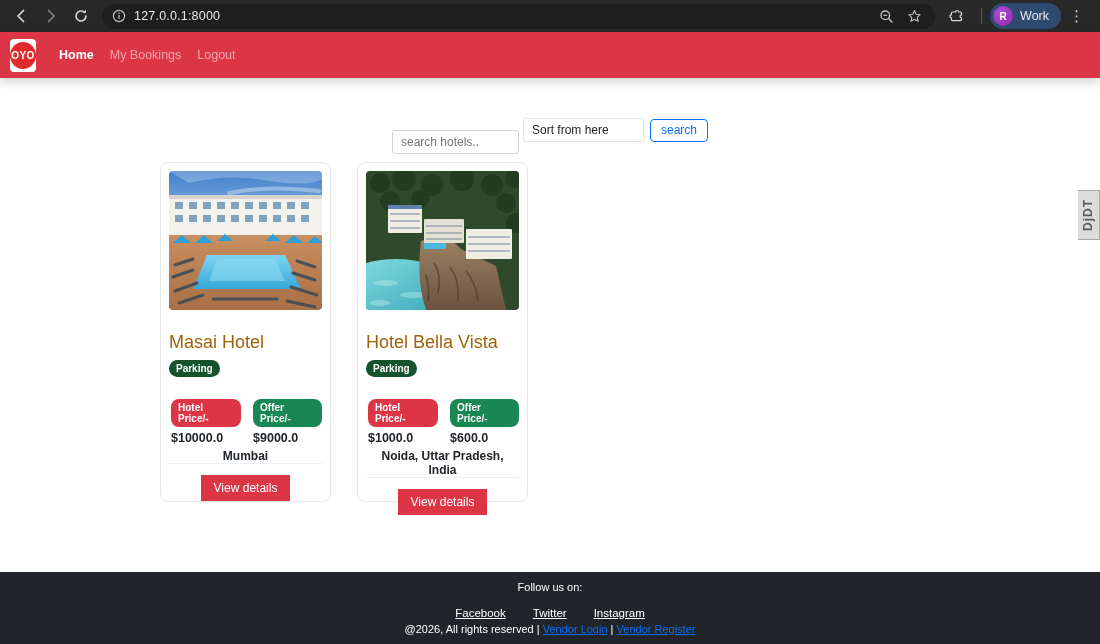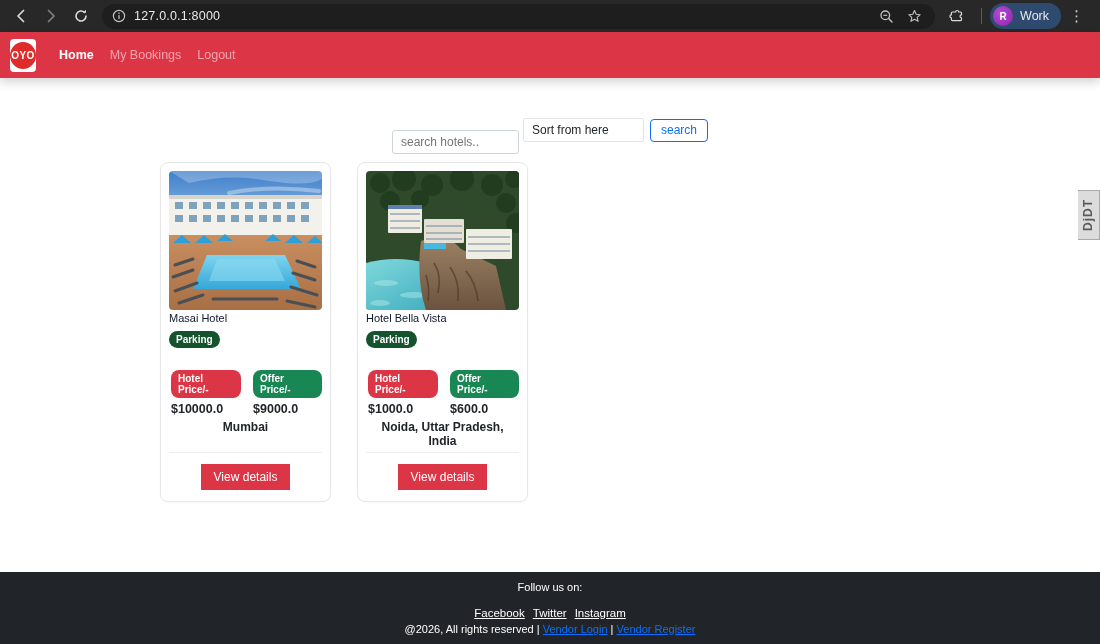--- a/index.html
+++ b/index.html
@@ -90,21 +90,21 @@
   }
 
   .cards-row { display:flex; gap: 26px; padding: 8px 0 0 160px; }
   .card {
     width: 171px; height: 340px; border: 1px solid #e7e7e7; border-radius: 8px;
     background:#fff; padding: 8px; display:flex; flex-direction: column;
     box-shadow: 0 1px 2px rgba(0,0,0,.03);
   }
   .card-img { width: 153px; height: 139px; border-radius: 4px; overflow: hidden; flex: 0 0 auto; }
   .card-img svg { display:block; }
-  .card-title { font-size: 11px; color:#0f172a; margin-top: 2px; }
+  .card-title { font-size: 18px; color:#a16207; margin-top: 22px; }
   .badge { display:inline-block; color:#fff; font-size: 10px; font-weight: bold; padding: 3px 7px; border-radius: 9px; }
   .badge-parking { background:#14532d; margin-top: 7px; align-self: flex-start; }
   .price-row { display:flex; gap: 12px; margin-top: 22px; padding-left: 2px; }
   .price-col { display:flex; flex-direction: column; align-items: flex-start; }
   .badge-red { background:#dc3545; border-radius: 8px; }
   .badge-green { background:#198754; border-radius: 8px; }
   .price-val { font-size: 12.5px; font-weight: bold; color:#212529; margin-top: 4px; }
   .location { text-align:center; font-size: 12px; font-weight: bold; color:#212529; margin-top: 4px; }
   .card hr { border: none; border-top: 1px solid #eceff1; margin-top: auto; margin-bottom: 0; }
   .card-footer { display:flex; justify-content:center; padding: 11px 0 3px; }
@@ -123,21 +123,21 @@
     font-size: 12px; font-weight: bold; color:#5a5a5a; letter-spacing: 1px;
     cursor: pointer; z-index: 20;
   }
 
   
   .footer {
     height: 72px; background:#212529; color:#fff; flex: 0 0 auto;
     display:flex; flex-direction:column; align-items:center;
     padding-top: 9px; font-size: 11px;
   }
-  .social-row { margin-top: 14px; display:flex; gap: 8px; }
+  .social-row { margin-top: 14px; display:flex; gap: 27px; }
   .social-row a { color:#fff; text-decoration: underline; font-size: 11.5px; }
   .copyright { margin-top: 4px; color:#fff; }
   .copyright a { color:#0d6efd; text-decoration: underline; }
 </style>
 </head>
 <body>
 
 <div class="chrome">
   <div class="nav-ico">
     <svg width="16" height="16" viewBox="0 0 16 16">

